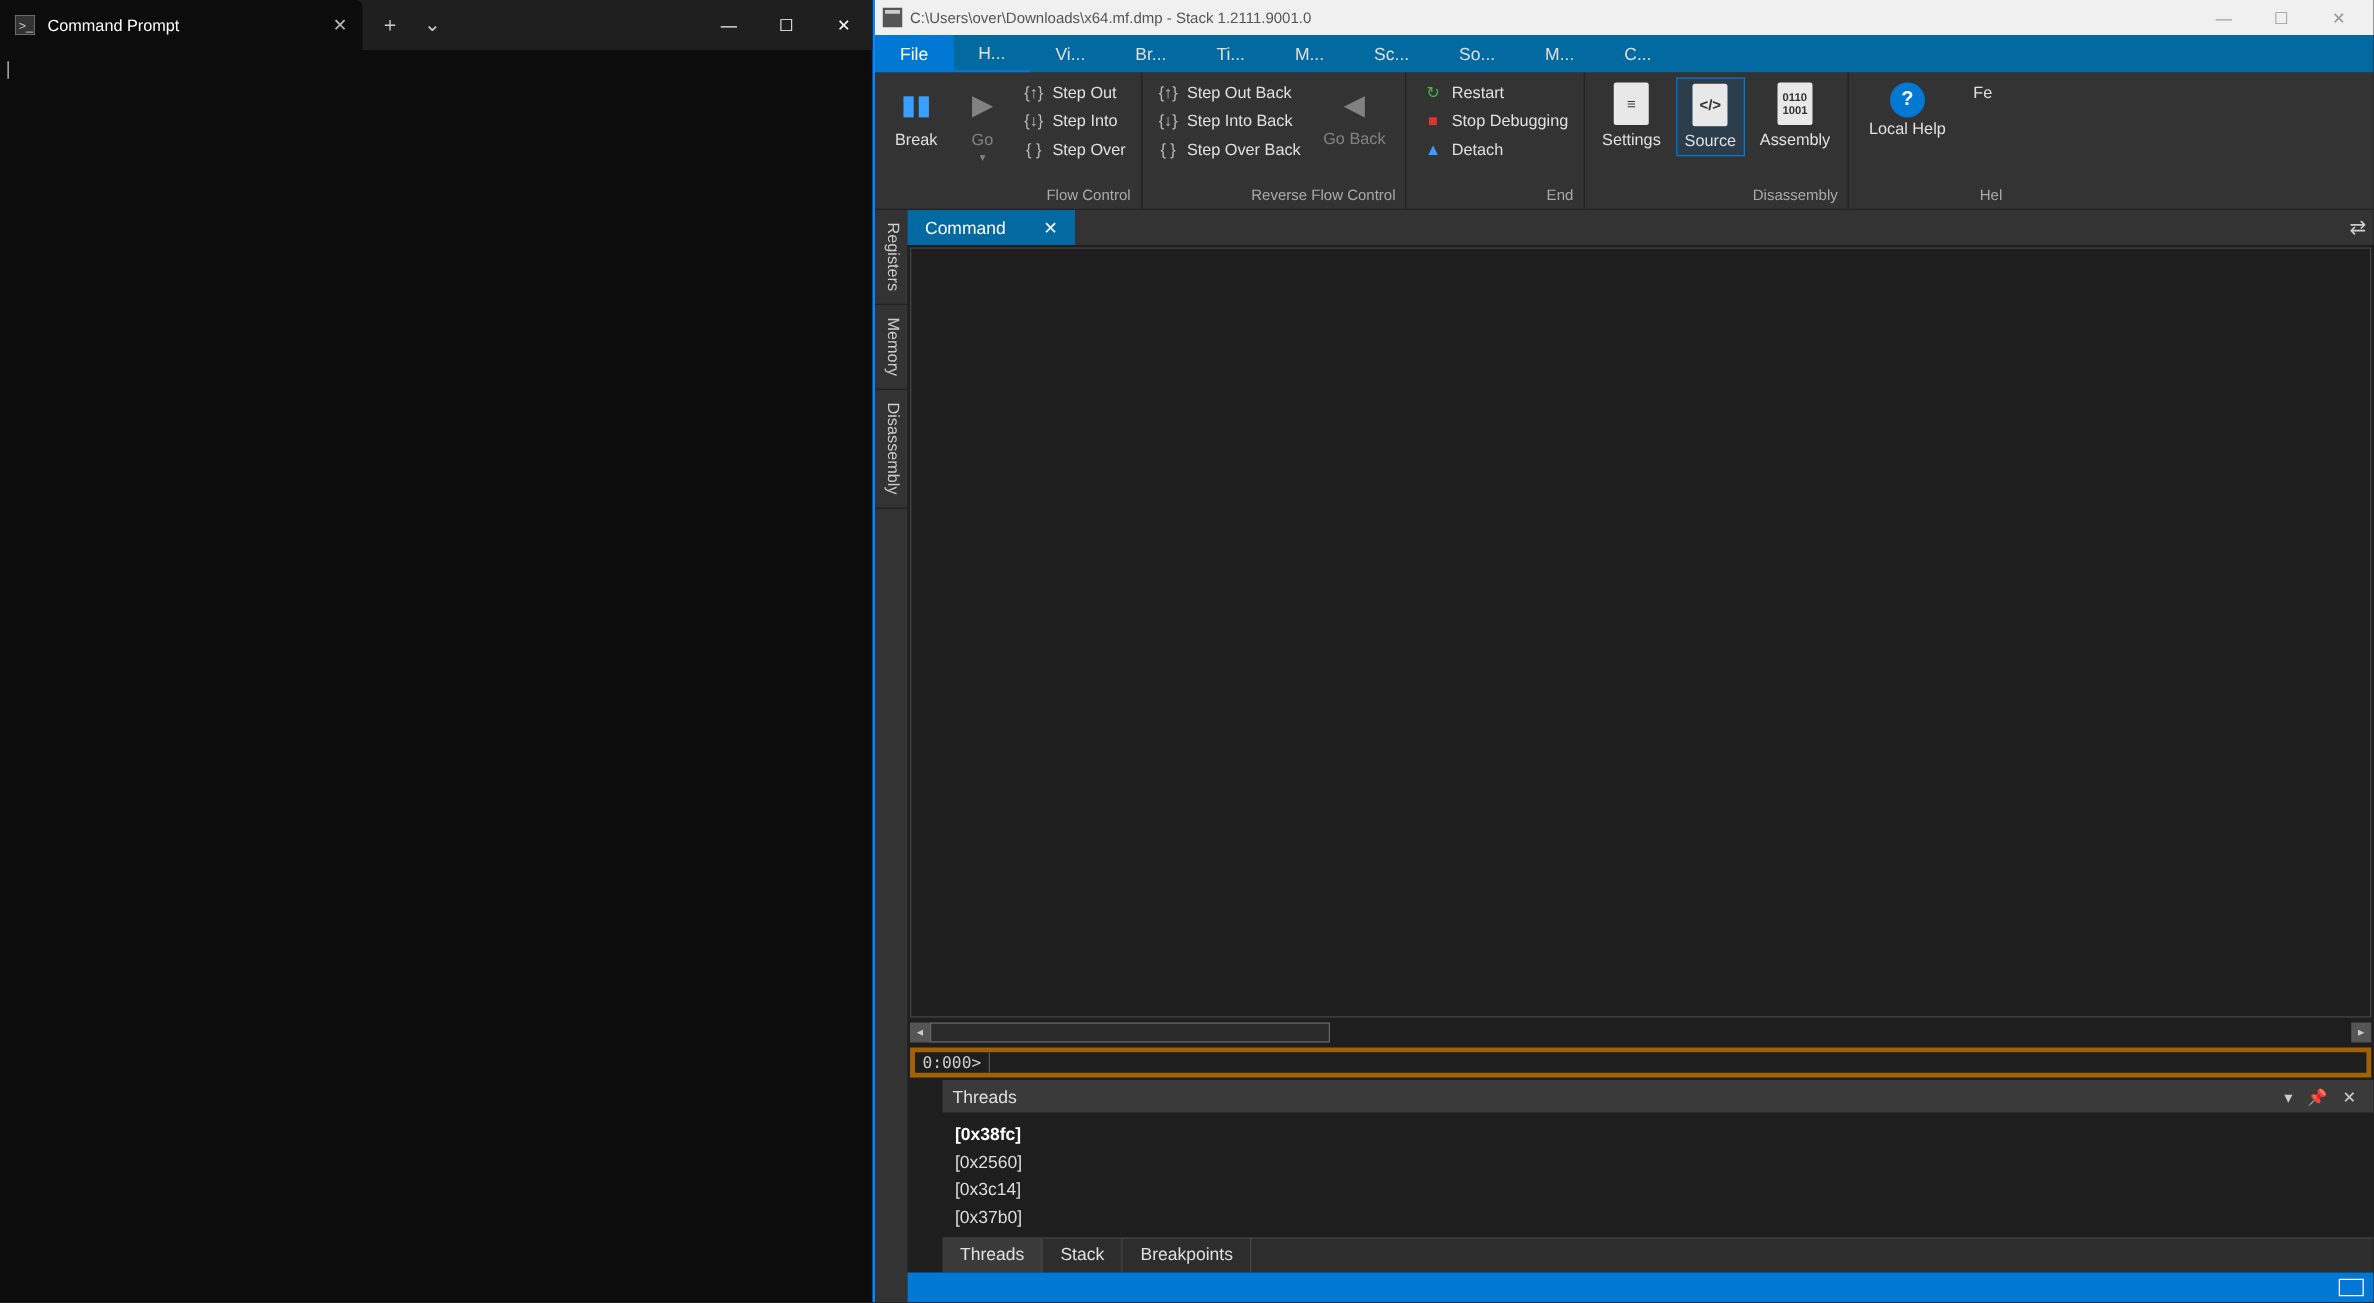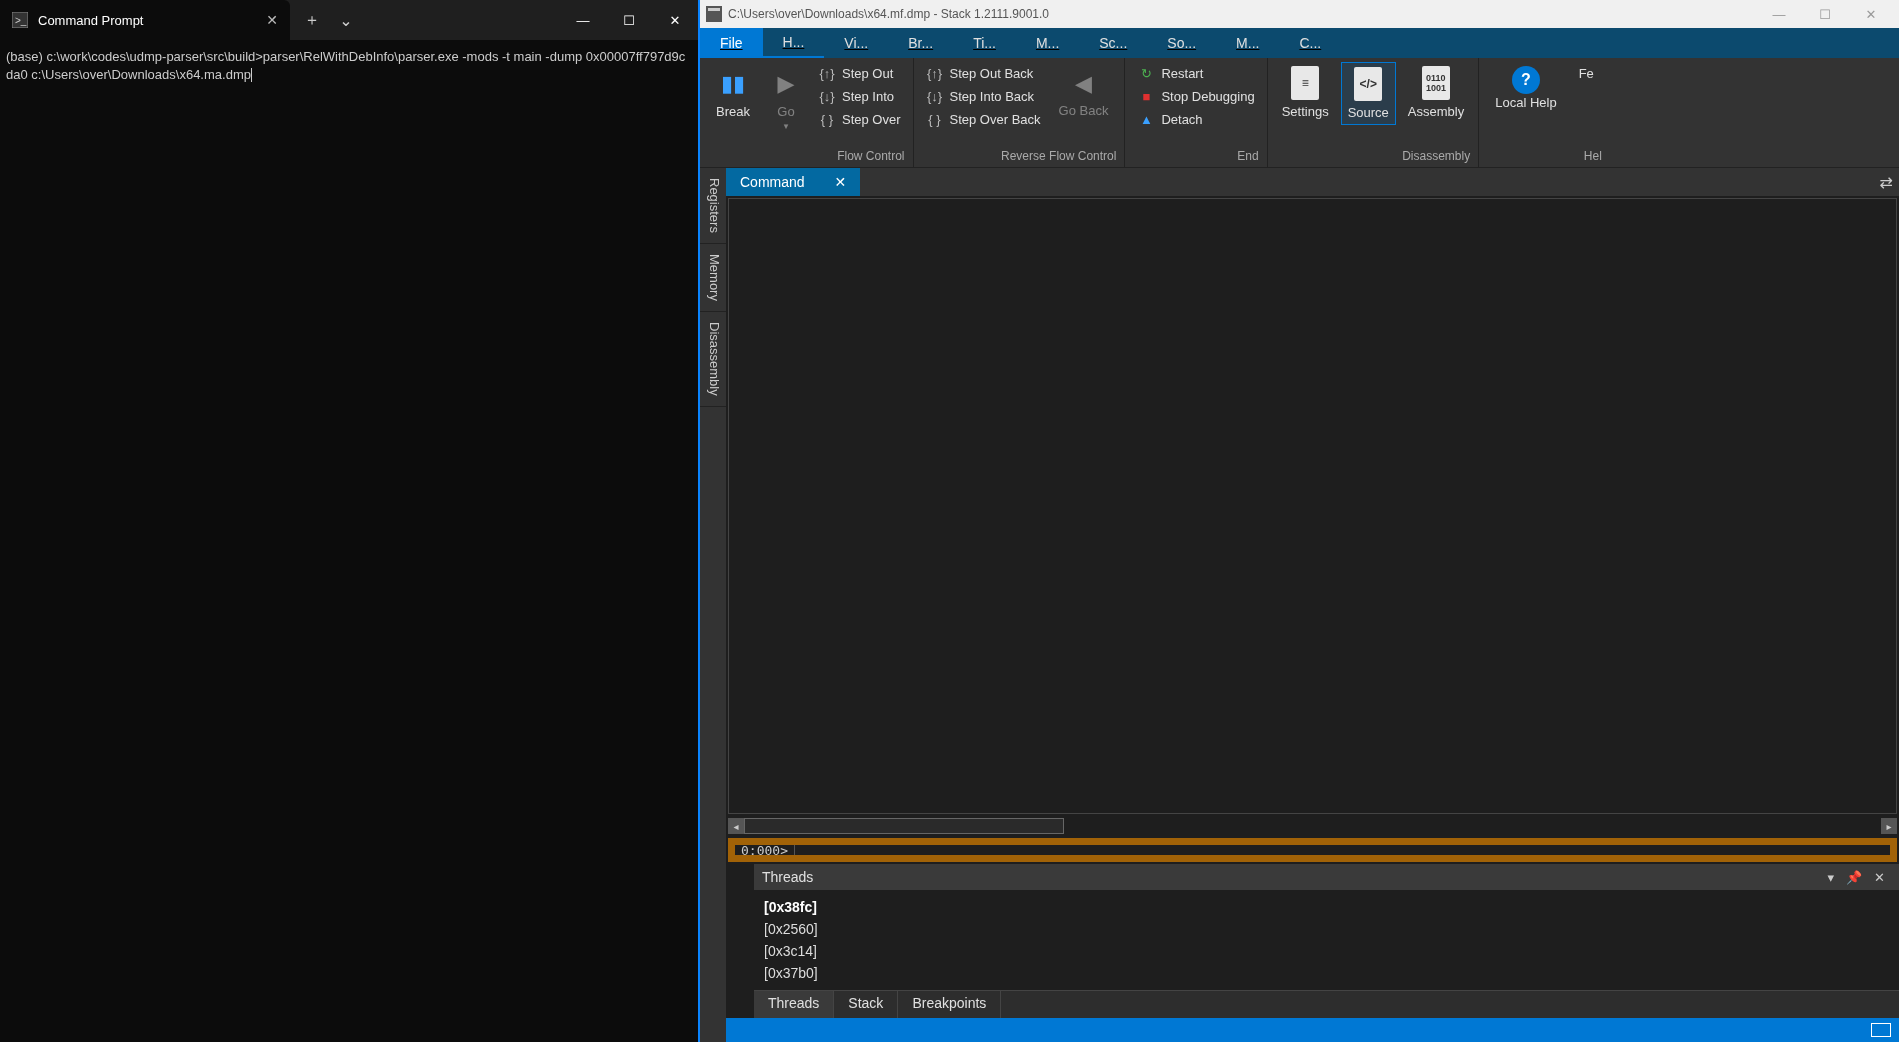--- a/index.html
+++ b/index.html
@@ -20,21 +20,21 @@
 .cursor { display: inline-block; width: 1px; height: 14px; background: #ccc; vertical-align: middle; }
 
 
 .windbg { flex: 1; height: 100%; background: #2d2d2d; display: flex; flex-direction: column; }
 .wd-titlebar { height: 28px; background: #f0f0f0; display: flex; align-items: center; padding: 0 6px; color: #555; font-size: 12px; }
 .wd-titlebar .icon { width: 16px; height: 16px; margin-right: 6px; }
 .wd-titlebar .title { flex: 1; }
 .wd-winctrl { display: flex; gap: 2px; }
 .wd-winctrl .btn { width: 44px; height: 22px; display: flex; align-items: center; justify-content: center; color: #999; font-size: 13px; cursor: pointer; }
 
-.wd-ribbon-tabs { height: 30px; background: #0c4a6e; display: flex; text-decoration: underline; }
+.wd-ribbon-tabs { height: 30px; background: #0369a1; display: flex; }
 .wd-ribbon-tabs .tab { padding: 0 20px; display: flex; align-items: center; color: #e0e0e0; font-size: 14px; cursor: pointer; }
 .wd-ribbon-tabs .tab.file { background: #0078d4; color: #fff; }
 .wd-ribbon-tabs .tab.active { border-bottom: 2px solid #0078d4; }
 
 .wd-ribbon { height: 110px; background: #333; display: flex; border-bottom: 1px solid #222; }
 .wd-group { display: flex; flex-direction: column; padding: 4px 8px 2px 8px; border-right: 1px solid #222; }
 .wd-group-body { flex: 1; display: flex; align-items: flex-start; gap: 6px; }
 .wd-group-label { text-align: right; color: #aaa; font-size: 12px; padding: 2px 0; }
 .big-btn { display: flex; flex-direction: column; align-items: center; justify-content: center; padding: 4px 8px; color: #e0e0e0; font-size: 13px; cursor: pointer; gap: 2px; min-width: 44px; }
 .big-btn .glyph { font-size: 22px; height: 36px; display: flex; align-items: center; justify-content: center; }
@@ -58,21 +58,21 @@
 .cmd-tabbar { height: 28px; display: flex; align-items: center; background: #333; }
 .cmd-tab { height: 28px; background: #0369a1; color: #fff; display: flex; align-items: center; padding: 0 14px; font-size: 14px; gap: 30px; }
 .cmd-tab .close { color: #fff; cursor: pointer; font-size: 14px; }
 .cmd-tabbar-right { margin-left: auto; padding: 0 6px; color: #ccc; cursor: pointer; }
 .cmd-output { flex: 1; background: #1e1e1e; border: 1px solid #444; margin: 2px; }
 .cmd-hscroll { height: 16px; margin: 2px; display: flex; align-items: center; }
 .cmd-hscroll .arrow { width: 16px; height: 16px; background: #555; color: #ccc; display: flex; align-items: center; justify-content: center; font-size: 10px; cursor: pointer; }
 .cmd-hscroll .track { height: 16px; background: #2a2a2a; }
 .cmd-hscroll .track.left { width: 320px; border: 1px solid #666; }
 .cmd-hscroll .spacer { flex: 1; }
-.cmd-input-row { display: flex; margin: 2px; border: 7px solid #a16207; height: 24px; }
+.cmd-input-row { display: flex; margin: 2px; border: 4px solid #a16207; height: 24px; }
 .cmd-prompt-label { padding: 2px 6px; color: #ccc; font-family: Consolas, monospace; font-size: 13px; border-right: 1px solid #555; background: #1e1e1e; display: flex; align-items: center; }
 .cmd-prompt-input { flex: 1; background: #1e1e1e; border: none; color: #ccc; font-family: Consolas, monospace; font-size: 13px; padding: 2px 6px; outline: none; }
 
 .threads-panel { background: #1e1e1e; margin-left: 28px; }
 .threads-header { height: 26px; background: #3a3a3a; display: flex; align-items: center; padding: 0 8px; color: #e0e0e0; font-size: 14px; }
 .threads-header .spacer { flex: 1; }
 .threads-header .icon-btn { padding: 0 6px; color: #ccc; cursor: pointer; font-size: 13px; }
 .threads-list { padding: 6px 10px; }
 .thread-item { color: #ddd; font-size: 14px; padding: 3px 0; cursor: pointer; }
 .thread-item.active { font-weight: bold; color: #fff; }
@@ -103,21 +103,21 @@
     <div class="term-actions">
       <div class="btn">＋</div>
       <div class="btn">⌄</div>
     </div>
     <div class="term-winctrl">
       <div class="btn">—</div>
       <div class="btn">☐</div>
       <div class="btn">✕</div>
     </div>
   </div>
-  <div class="term-body"><span>(base) c:\work\codes\udmp-parser\src\build&gt;parser\RelWithDebInfo\parser.exe -mods -t main -dump 0x00007ff797d9cda0 c:\Users\over\Downloads\x64.ma.dmp</span><span class="cursor"></span></div>
+  <div class="term-body"><span class="cursor"></span></div>
 </div>
 
 <div class="windbg">
   <div class="wd-titlebar">
     <span class="icon">
       <svg width="16" height="16">
           <rect width="16" height="16" fill="#555"></rect>
           <rect x="2" y="2" width="12" height="3" fill="#ccc"></rect>
         </svg>
     </span>

